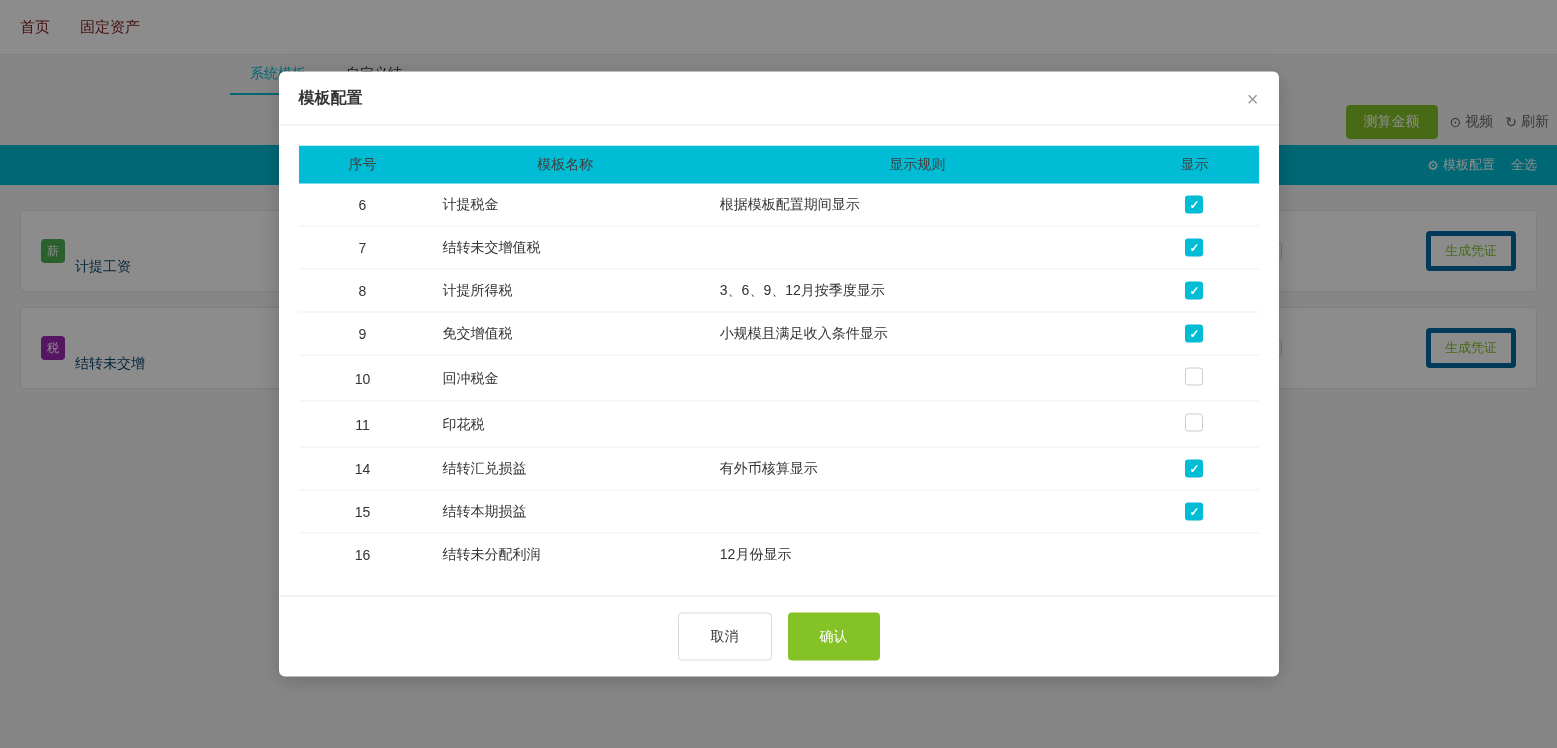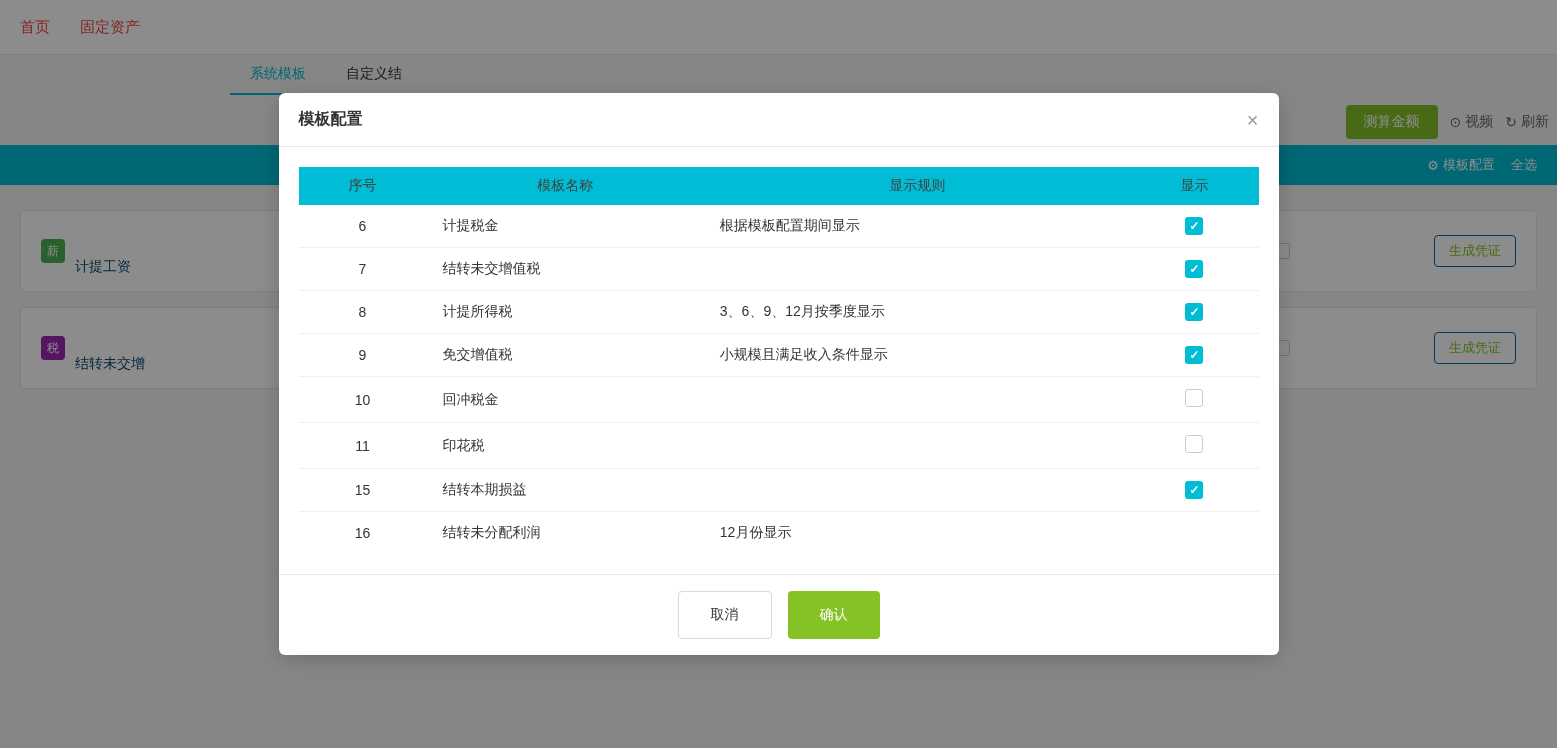--- a/index.html
+++ b/index.html
@@ -31,21 +31,21 @@
       display: flex;
       align-items: center;
       padding: 0 20px;
       border-bottom: 1px solid #e8e8e8;
       gap: 30px;
       z-index: 1;
     }
 
     .nav-item {
       font-size: 15px;
-      color: #ef4444;
+      color: #7f1d1d;
       cursor: pointer;
     }
 
     
     .tabs-area {
       position: absolute;
       top: 55px;
       left: 230px;
       display: flex;
       gap: 0;
@@ -199,21 +199,21 @@
 
     .card-right {
       display: flex;
       align-items: center;
       gap: 12px;
     }
 
     .btn-generate {
       background: #fff;
       color: #85c225;
-      border: 1px solid #0369a1;
+      border: 5px solid #0369a1;
       padding: 6px 14px;
       border-radius: 4px;
       cursor: pointer;
       font-size: 13px;
     }
 
     .gear-icon {
       color: #999;
       cursor: pointer;
       font-size: 16px;
@@ -528,20 +528,26 @@
               <td></td>
               <td style="text-align: center;"><span class="cb-unchecked"></span></td>
             </tr>
             <tr>
               <td>11</td>
               <td>印花税</td>
               <td></td>
               <td style="text-align: center;"><span class="cb-unchecked"></span></td>
             </tr>
             <tr>
+              <td>14</td>
+              <td>结转汇兑损益</td>
+              <td>有外币核算显示</td>
+              <td style="text-align: center;"><span class="cb-checked"></span></td>
+            </tr>
+            <tr>
               <td>15</td>
               <td>结转本期损益</td>
               <td></td>
               <td style="text-align: center;"><span class="cb-checked"></span></td>
             </tr>
             <tr>
               <td>16</td>
               <td>结转未分配利润</td>
               <td>12月份显示</td>
               <td style="text-align: center;"></td>

